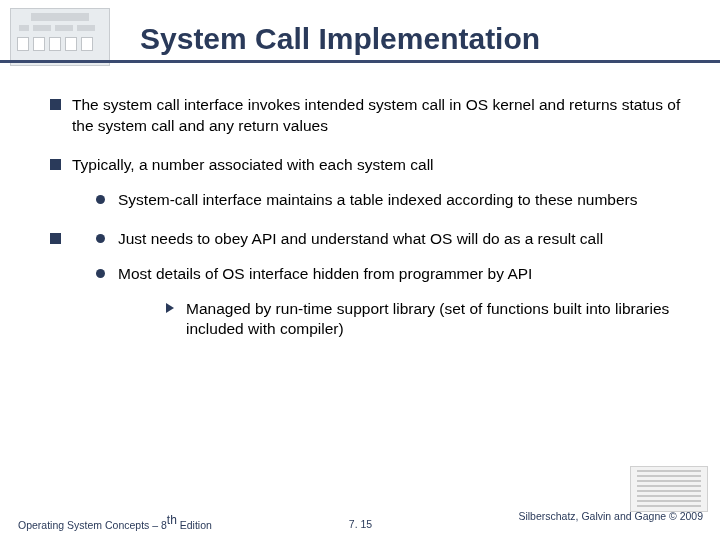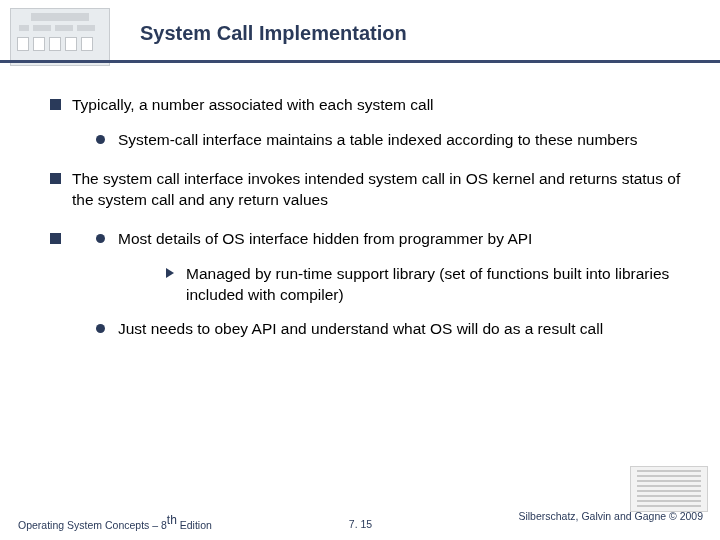--- a/index.html
+++ b/index.html
@@ -35,21 +35,21 @@
   .ti5 { top: 16px; left: 66px; width: 18px; height: 6px; }
   .ti6 { top: 28px; left: 6px; width: 12px; height: 14px; background:#fff; border:1px solid #c0c4c8;}
   .ti7 { top: 28px; left: 22px; width: 12px; height: 14px; background:#fff; border:1px solid #c0c4c8;}
   .ti8 { top: 28px; left: 38px; width: 12px; height: 14px; background:#fff; border:1px solid #c0c4c8;}
   .ti9 { top: 28px; left: 54px; width: 12px; height: 14px; background:#fff; border:1px solid #c0c4c8;}
   .ti10 { top: 28px; left: 70px; width: 12px; height: 14px; background:#fff; border:1px solid #c0c4c8;}
   .title {
     position: absolute;
     top: 22px;
     left: 140px;
-    font-size: 20px;
+    font-size: 30px;
     font-weight: bold;
     color: #2a3a5a;
   }
   .underline {
     position: absolute;
     top: 60px;
     left: 0;
     width: 720px;
     height: 3px;
     background: #3a4a70;
@@ -154,40 +154,40 @@
     <div class="thumb-inner ti9"></div>
     <div class="thumb-inner ti10"></div>
   </div>
   <div class="title">System Call Implementation</div>
   <div class="underline"></div>
 </div>
 
 <div class="content">
 
   <div class="bullet-l1">
+    <span>The system call interface invokes intended system call in OS kernel and returns status of the system call and any return values</span>
+  </div>
+
+  <div class="bullet-l1">
     <span>Typically, a number associated with each system call</span>
     <div class="bullet-l2">
       <span>System-call interface maintains a table indexed according to these numbers</span>
     </div>
   </div>
 
   <div class="bullet-l1">
-    <span>The system call interface invokes intended system call in OS kernel and returns status of the system call and any return values</span>
-  </div>
-
-  <div class="bullet-l1">
+    <div class="bullet-l2">
+      <span>Just needs to obey API and understand what OS will do as a result call</span>
+    </div>
     <div class="bullet-l2">
       <span>Most details of  OS interface hidden from programmer by API</span>
       <div class="bullet-l3">
         <span>Managed by run-time support library (set of functions built into libraries included with compiler)</span>
       </div>
     </div>
-    <div class="bullet-l2">
-      <span>Just needs to obey API and understand what OS will do as a result call</span>
-    </div>
   </div>
 
 </div>
 
 <div class="corner-thumb">
   <div class="line"></div>
     <div class="line"></div>
     <div class="line"></div>
   <div class="line"></div>
     <div class="line"></div>

